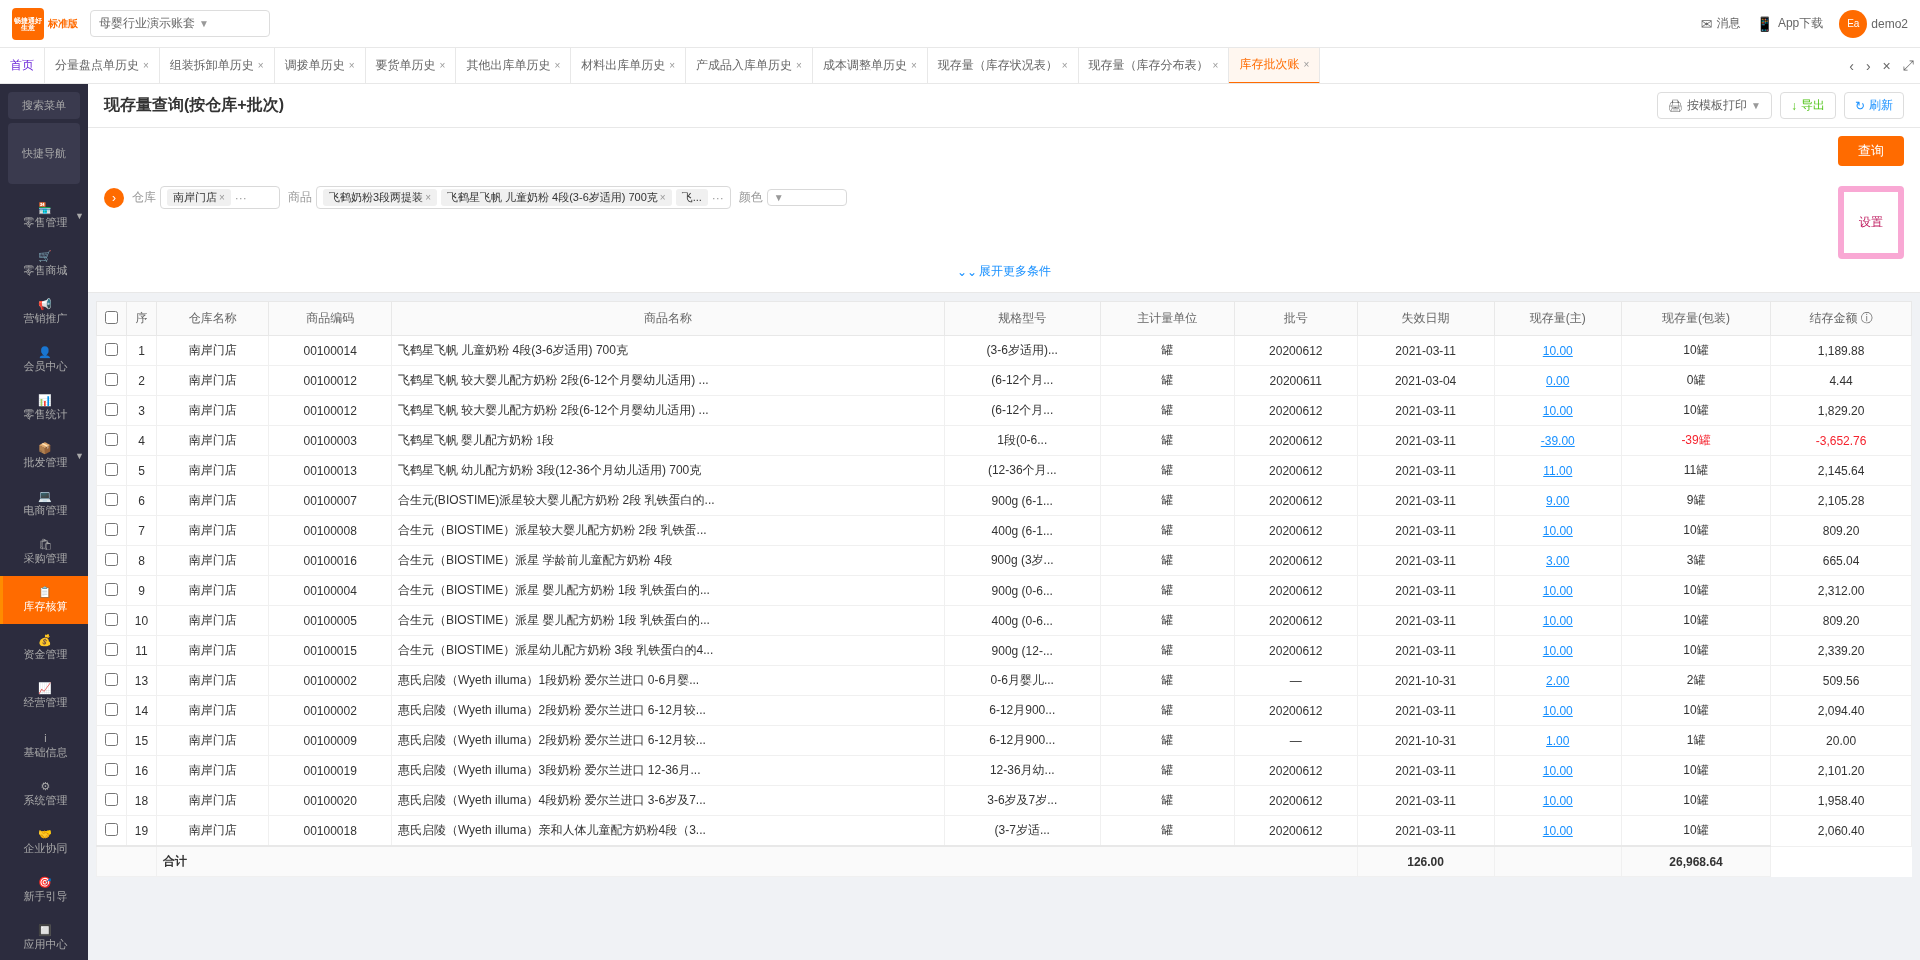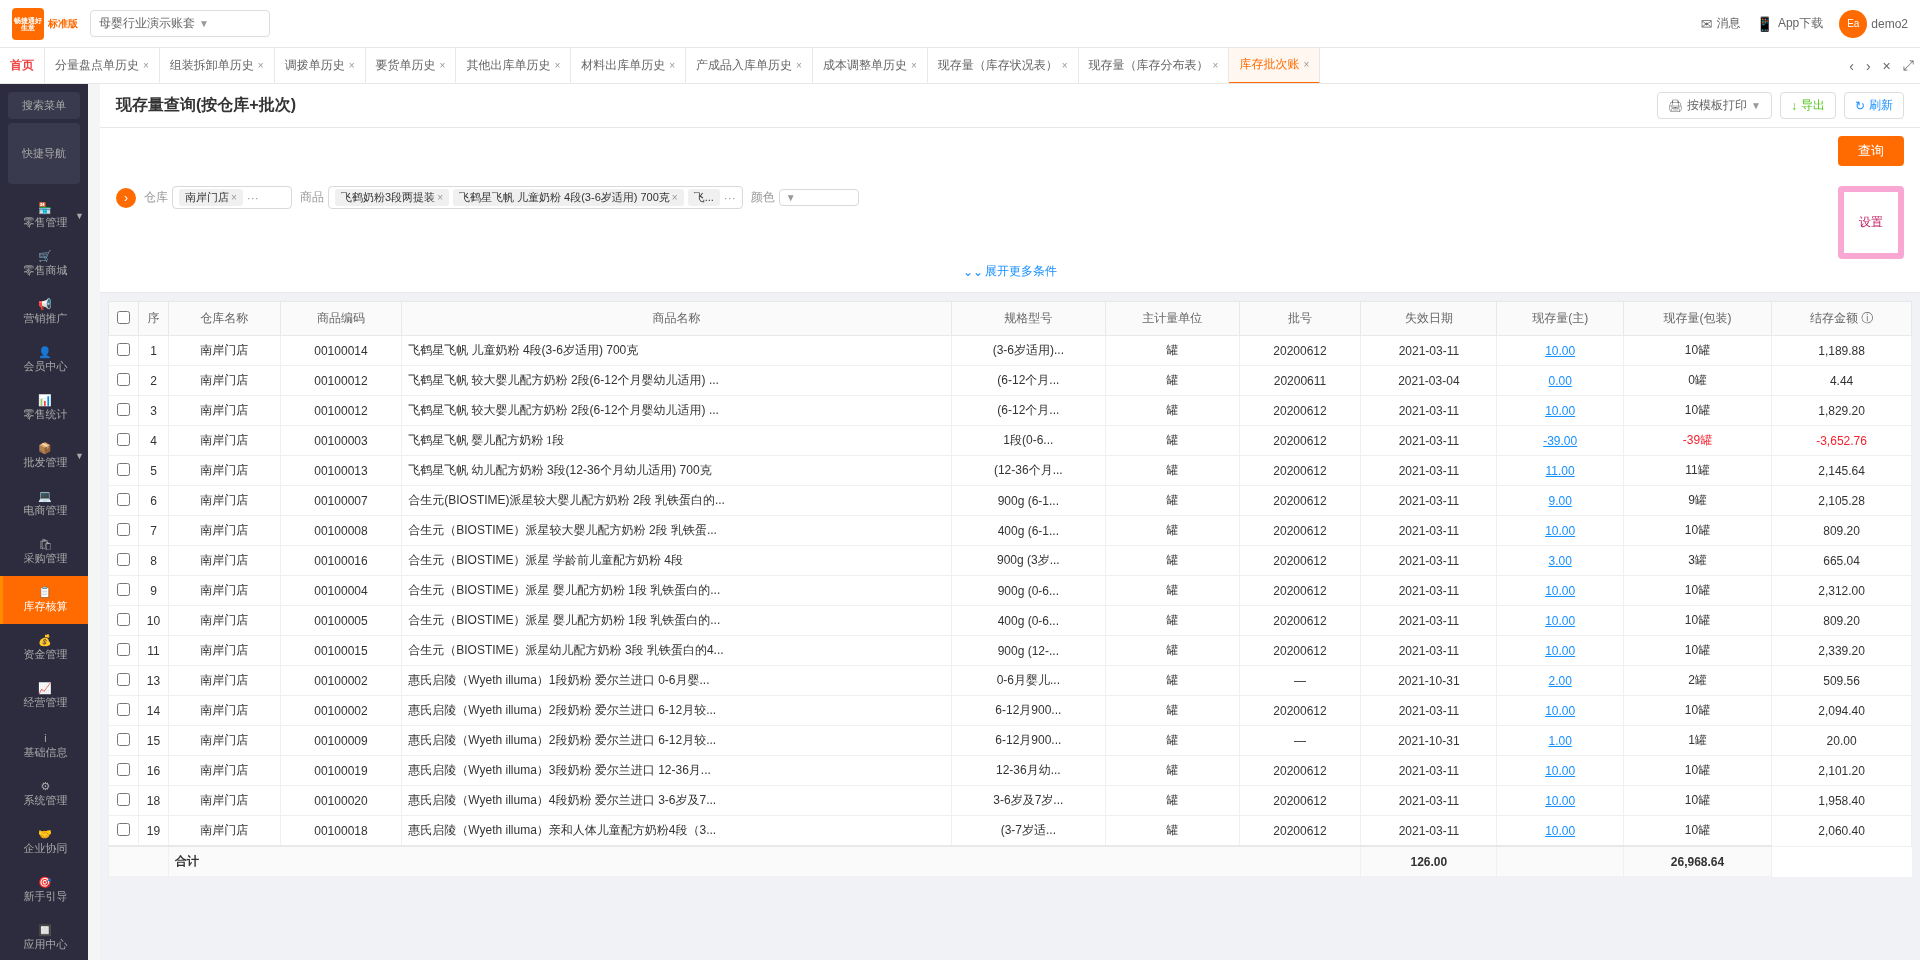--- a/index.html
+++ b/index.html
@@ -12,37 +12,37 @@
     .logo-icon { width: 32px; height: 32px; background: #ff6b00; border-radius: 4px; display: flex; align-items: center; justify-content: center; color: #fff; font-size: 10px; font-weight: bold; }
     .company-select { display: flex; align-items: center; gap: 4px; border: 1px solid #ddd; border-radius: 4px; padding: 4px 8px; cursor: pointer; font-size: 12px; color: #666; min-width: 180px; }
     .header-right { display: flex; align-items: center; gap: 16px; }
     .header-btn { display: flex; align-items: center; gap: 4px; color: #666; cursor: pointer; font-size: 12px; }
     .avatar { width: 28px; height: 28px; background: #ff6b00; border-radius: 50%; display: flex; align-items: center; justify-content: center; color: #fff; font-size: 11px; }
 
     
     .tabs-bar { background: #fff; border-bottom: 1px solid #e8e8e8; display: flex; align-items: center; height: 36px; overflow: hidden; }
     .tab { display: flex; align-items: center; padding: 0 10px; height: 36px; border-right: 1px solid #e8e8e8; cursor: pointer; white-space: nowrap; font-size: 12px; color: #666; position: relative; }
     .tab.active { background: #fff7f0; color: #ff6b00; border-bottom: 2px solid #ff6b00; }
-    .tab.home { background: #fff; color: #ef4444; font-weight: bold; }
+    .tab.home { background: #fff; color: #6d28d9; font-weight: normal; }
     .tab-close { margin-left: 4px; color: #999; font-size: 10px; cursor: pointer; }
     .tabs-nav { display: flex; align-items: center; margin-left: auto; }
     .tabs-nav button { border: none; background: none; cursor: pointer; color: #666; padding: 4px 6px; font-size: 14px; }
 
     
     .main-container { display: flex; height: calc(960px - 84px); }
 
     
     .sidebar { width: 88px; background: #2c2c3e; display: flex; flex-direction: column; align-items: center; padding-top: 8px; flex-shrink: 0; }
     .sidebar-search { width: 72px; background: #3a3a4e; border-radius: 4px; padding: 6px 4px; text-align: center; color: #aaa; font-size: 11px; margin-bottom: 4px; cursor: pointer; }
     .sidebar-nav { width: 72px; background: #3a3a4e; border-radius: 4px; padding: 23px 4px; text-align: center; color: #aaa; font-size: 11px; margin-bottom: 8px; cursor: pointer; }
     .sidebar-item { width: 100%; display: flex; flex-direction: column; align-items: center; padding: 10px 4px; cursor: pointer; color: #aaa; font-size: 11px; border-left: 3px solid transparent; }
     .sidebar-item.active { background: #ff6b00; color: #fff; border-left: 3px solid #ff8c00; }
 
     
-    .content { flex: 1; display: flex; flex-direction: column; overflow: hidden; background: #f0f2f5; margin-left: 12px; }
+    .content { flex: 1; display: flex; flex-direction: column; overflow: hidden; background: #f0f2f5; }
 
     
     .page-header { background: #fff; padding: 8px 16px; display: flex; align-items: center; justify-content: space-between; border-bottom: 1px solid #e8e8e8; }
     .page-title { font-size: 16px; font-weight: bold; color: #333; }
     .page-actions { display: flex; align-items: center; gap: 8px; }
     .btn-template { display: flex; align-items: center; gap: 4px; border: 1px solid #ddd; border-radius: 4px; padding: 4px 10px; cursor: pointer; font-size: 12px; color: #666; background: #fff; }
     .btn-export { display: flex; align-items: center; gap: 4px; border: 1px solid #ddd; border-radius: 4px; padding: 4px 10px; cursor: pointer; font-size: 12px; color: #52c41a; background: #fff; }
     .btn-refresh { display: flex; align-items: center; gap: 4px; border: 1px solid #ddd; border-radius: 4px; padding: 4px 10px; cursor: pointer; font-size: 12px; color: #1890ff; background: #fff; }
 
     

